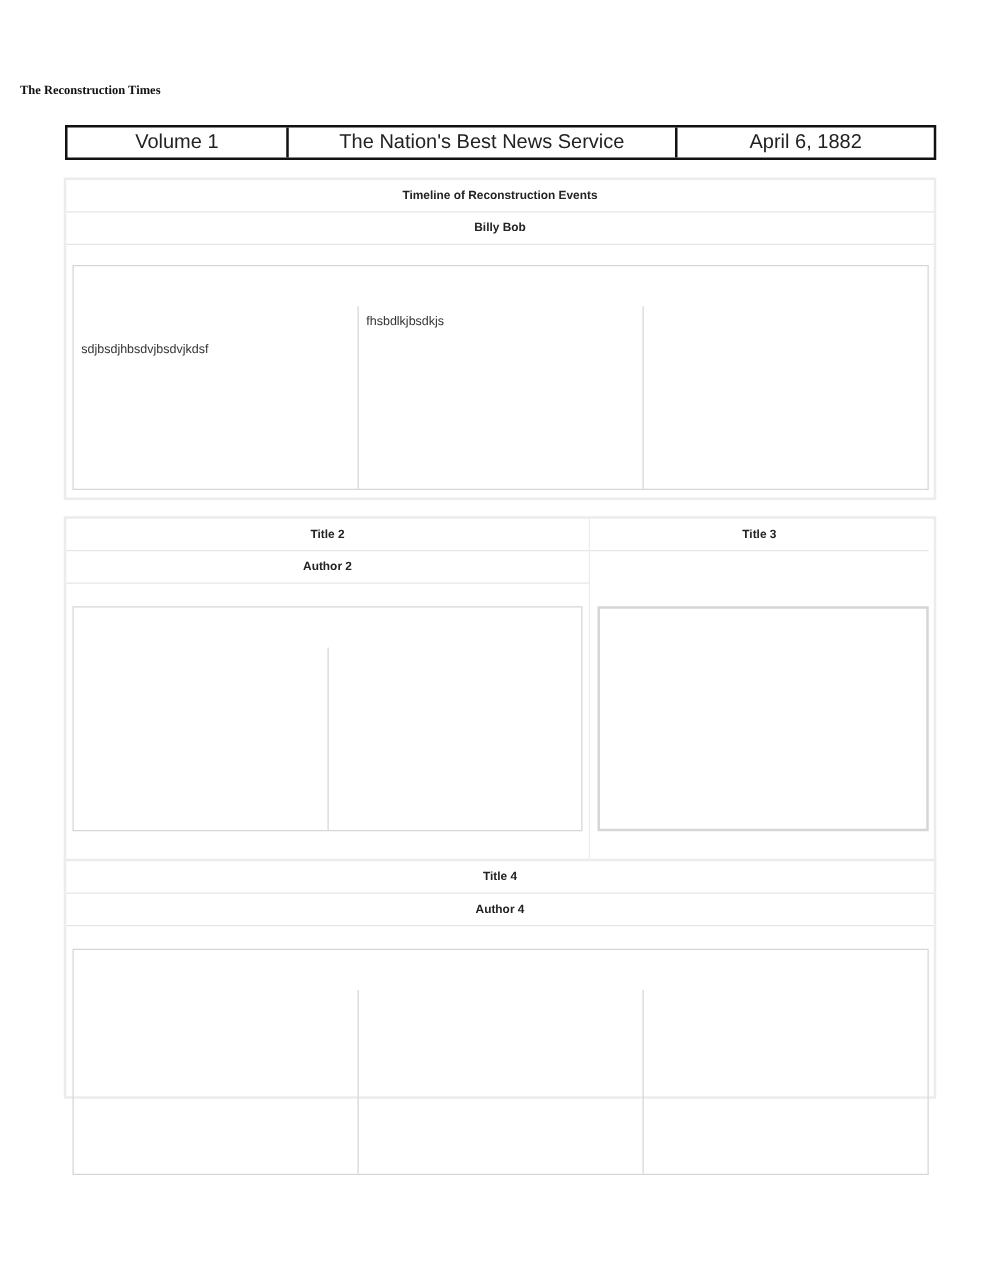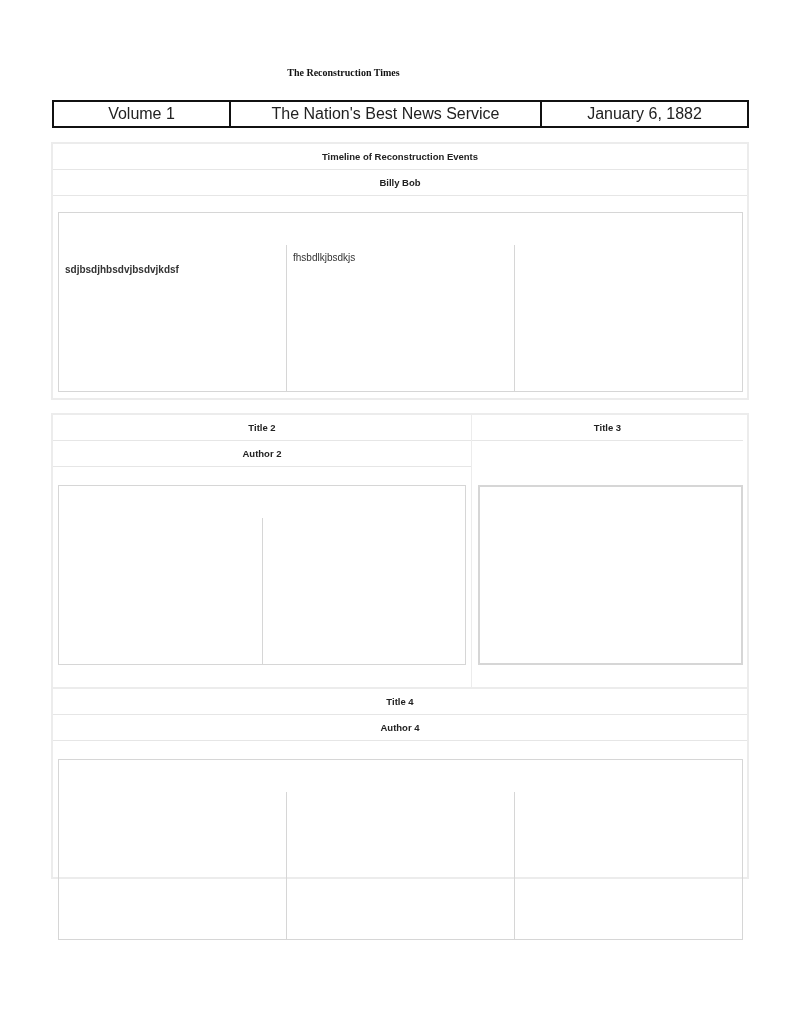--- a/index.html
+++ b/index.html
@@ -1,46 +1,46 @@
 <!DOCTYPE html>
 <html><head>
   <meta charset="utf-8">
   <style>
     html, body { margin: 0; padding: 0; background: #ffffff; }
     body { width: 790px; height: 1022px; position: relative; font-family: "Liberation Sans", sans-serif; color: #222; }
-    .masthead { position: absolute; top: 67px; left: 4px; width: 679px; text-align: center; font-family: "Liberation Serif", serif; font-weight: bold; font-size: 10px; color: #111; }
+    .masthead { position: absolute; top: 67px; left: 16px; width: 679px; font-family: "Liberation Serif", serif; font-weight: bold; font-size: 10px; color: #111; }
     .infobar { position: absolute; top: 100px; left: 52px; width: 697px; height: 28px; border: 2px solid #111; box-sizing: border-box; display: flex; }
     .infobar .cell { display: flex; align-items: center; justify-content: center; font-size: 16px; color: #222; border-right: 2px solid #111; box-sizing: border-box; }
     .infobar .cell:last-child { border-right: none; }
     .c1 { width: 177px; } .c2 { width: 311px; } .c3 { flex: 1; }
     .panel { position: absolute; border: 2px solid #ececec; box-sizing: border-box; background: #fff; }
     .hdr { height: 26px; border-bottom: 1.5px solid #e6e6e6; display: flex; align-items: center; justify-content: center; font-weight: bold; font-size: 9.5px; color: #222; box-sizing: border-box; }
     .grid { position: absolute; border: 1.5px solid #d6d6d6; box-sizing: border-box; display: flex; }
     .grid .col { border-right: 1.5px solid #d6d6d6; box-sizing: border-box; font-size: 10px; color: #333; position: relative; margin-top: 32px; }
     .grid .col:last-child { border-right: none; }
     .col-text { position: absolute; left: 6px; }
     .split { position: absolute; top: 0; bottom: 0; border-left: 1.5px solid #ececec; }
   </style>
 </head>
 <body>
 
 <div class="masthead">The Reconstruction Times</div>
 
 <div class="infobar">
   <div class="cell c1">Volume 1</div>
   <div class="cell c2">The Nation's Best News Service</div>
-  <div class="cell c3">January 6, 1882</div>
+  <div class="cell c3">April 6, 1882</div>
 </div>
 
 <div class="panel" style="top:142px; left:51px; width:698px; height:258px;">
   <div class="hdr">Timeline of Reconstruction Events</div>
   <div class="hdr">Billy Bob</div>
   <div class="grid" style="top:68px; left:5px; width:685px; height:180px;">
     <div class="col" style="width:228px;">
-      <span class="col-text" style="top:19px;font-weight:bold;">sdjbsdjhbsdvjbsdvjkdsf</span>
+      <span class="col-text" style="top:29px;">sdjbsdjhbsdvjbsdvjkdsf</span>
     </div>
     <div class="col" style="width:228px;">
       <span class="col-text" style="top:7px;">fhsbdlkjbsdkjs</span>
     </div>
     <div class="col" style="flex:1;"></div>
   </div>
 </div>
 
 <div class="panel" style="top:413px; left:51px; width:698px; height:292px;">
   <div class="split" style="left:418px;"></div>

